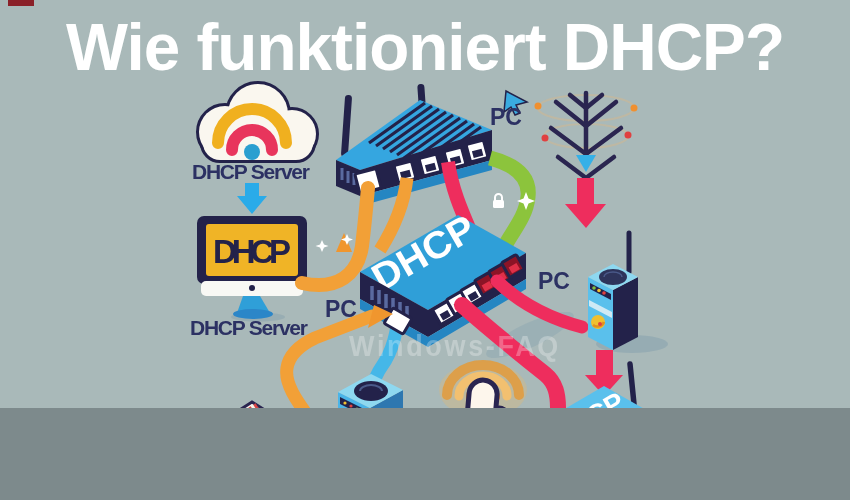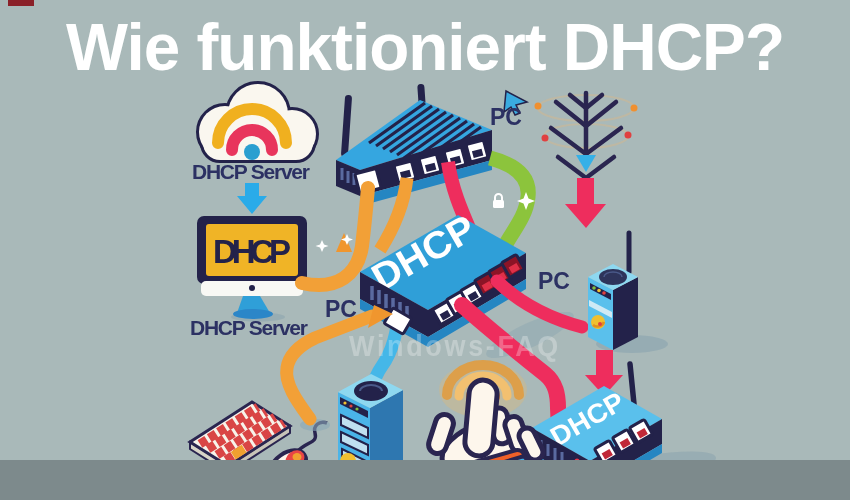--- a/index.html
+++ b/index.html
@@ -1,16 +1,16 @@
 <!DOCTYPE html>
 <html><head>
 <meta charset="utf-8">
 <style>
   html,body{margin:0;padding:0;background:#7d8a8c;}
-  #stage{width:850px;height:460px;position:relative;overflow:hidden;font-family:"Liberation Sans",sans-serif;}
+  #stage{width:850px;height:408px;position:relative;overflow:hidden;font-family:"Liberation Sans",sans-serif;}
   svg text{font-family:"Liberation Sans","DejaVu Sans",sans-serif;}
 </style>
 </head>
 <body>
 
 <div id="stage">
 <svg viewBox="0 0 850 500" width="850" height="500">
 
   <rect x="0" y="0" width="850" height="500" fill="#a9b9b9"></rect>
   <rect x="8" y="0" width="26" height="6" fill="#8a2028"></rect>

